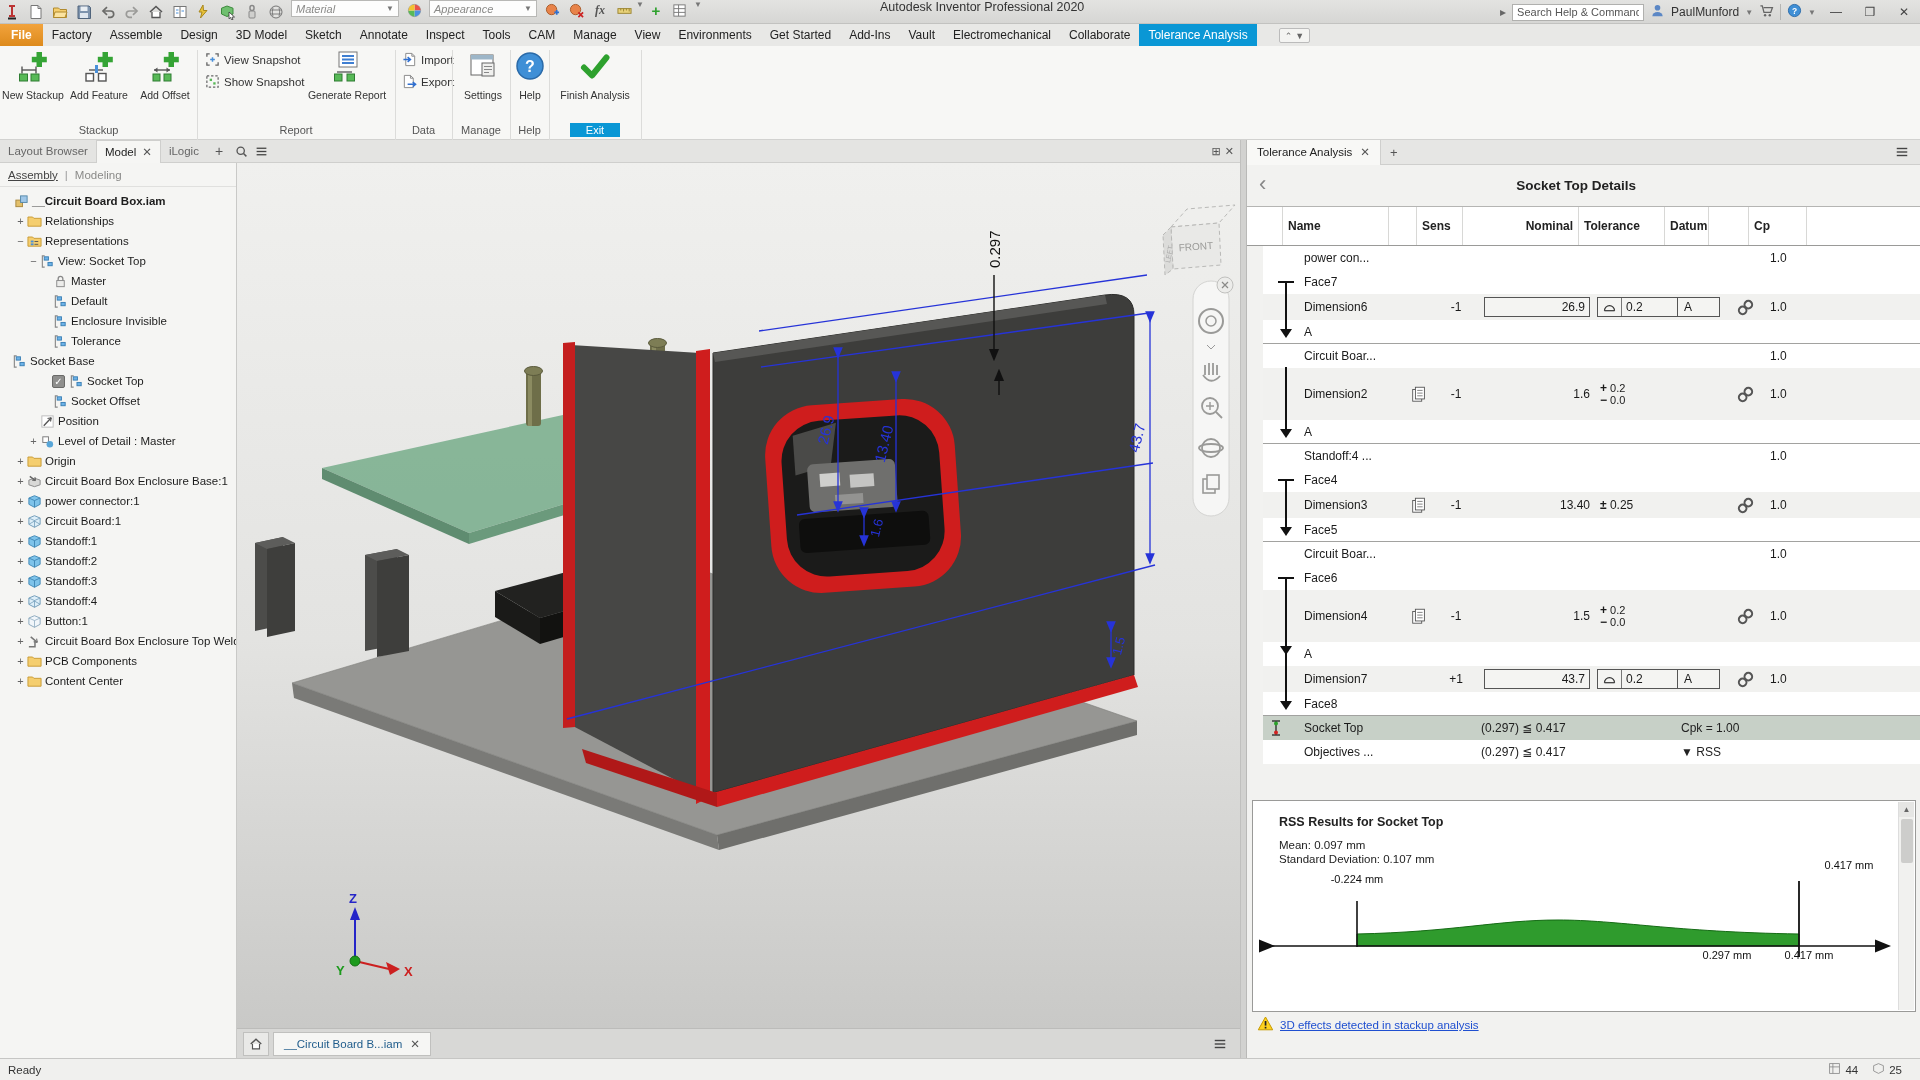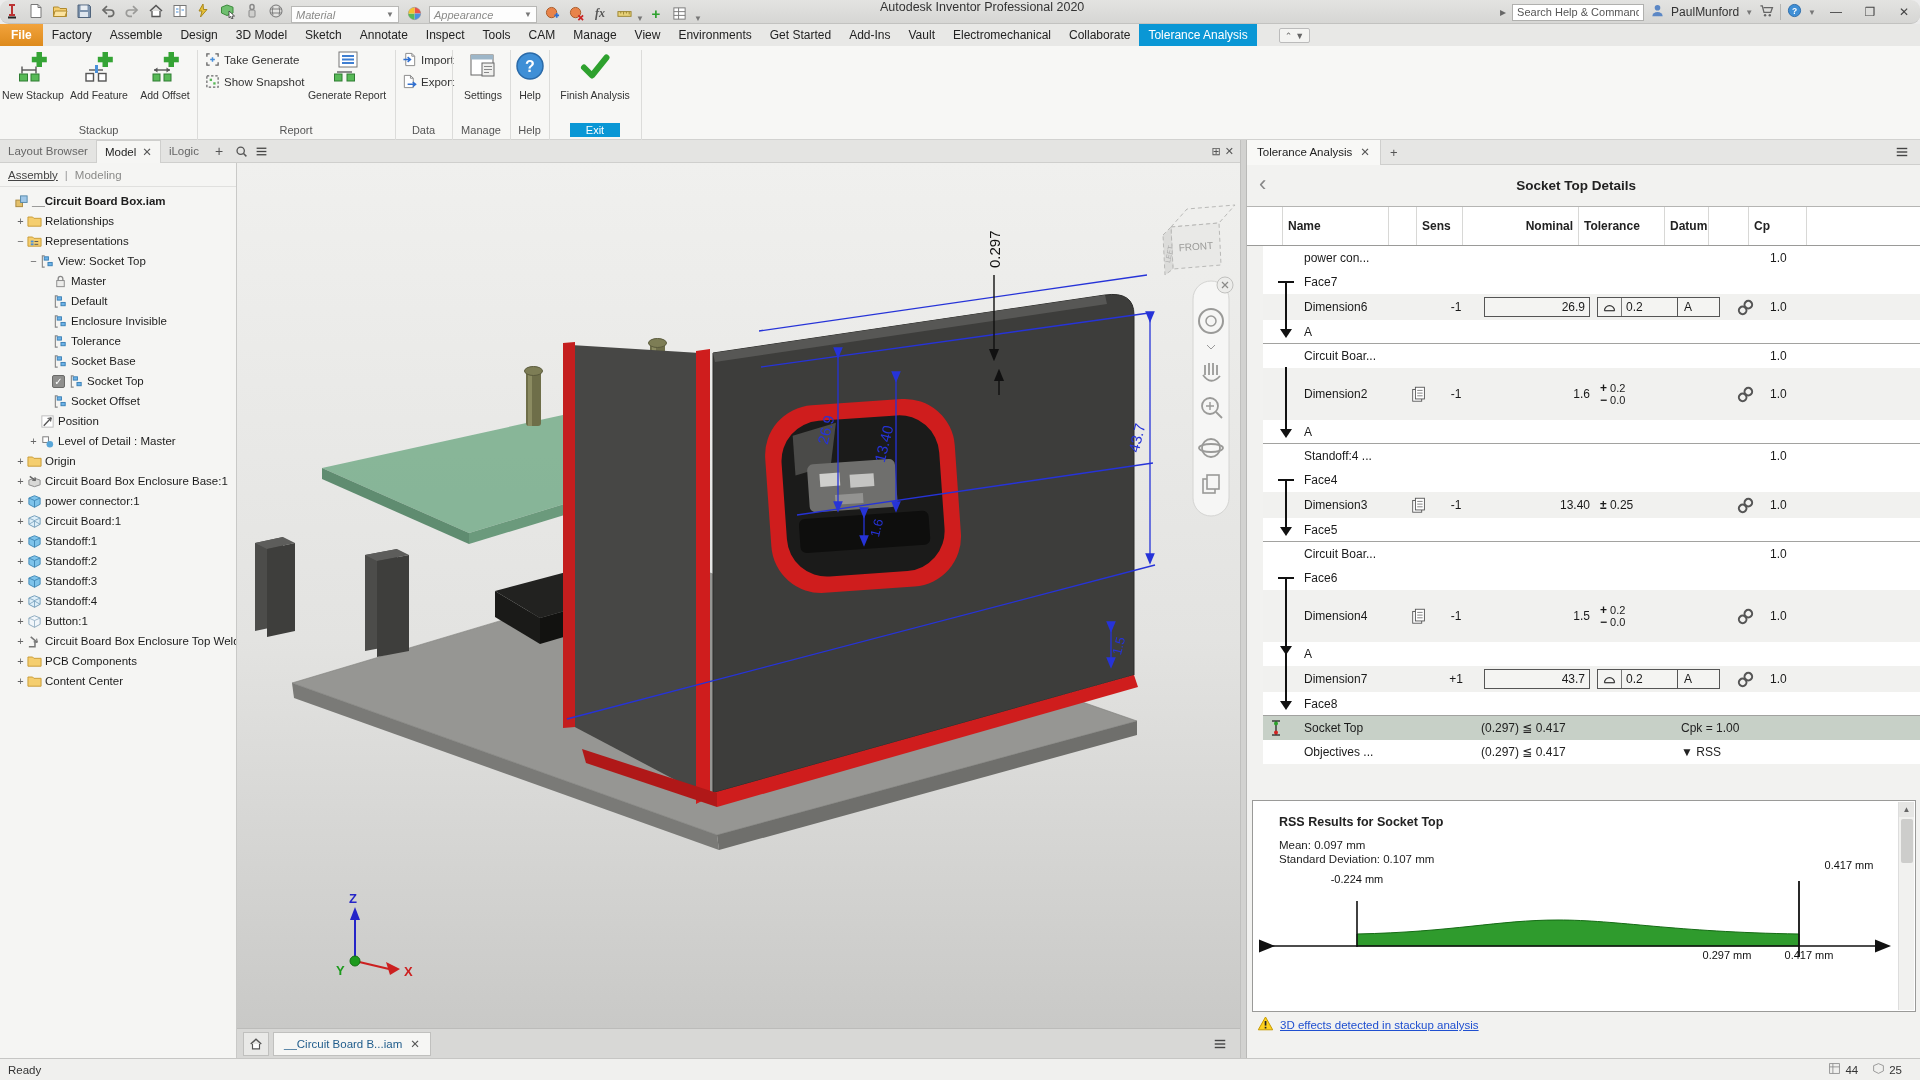--- a/index.html
+++ b/index.html
@@ -2,21 +2,21 @@
 <html><head>
 <meta charset="utf-8">
 <style>
   * { margin:0; padding:0; box-sizing:border-box; }
   html,body { width:1920px; height:1080px; overflow:hidden; font-family:"Liberation Sans",sans-serif; }
   #app { position:relative; width:1920px; height:1080px; background:#ececec; font-size:12px; color:#222; }
 
   
   #titlebar { position:absolute; left:0; top:0; width:1920px; height:24px;
     background:linear-gradient(#e3e3e1,#d6d6d4); border-bottom:1px solid #c2c2c0;
-    display:flex; align-items:flex-end;border-radius:9px; }
+    display:flex; align-items:flex-start; }
   .qat { display:flex; align-items:center; height:24px; }
   .qat-btn { width:24px; height:20px; display:flex; align-items:center; justify-content:center; }
   .qat-btn svg { width:16px; height:16px; }
   .combo { display:flex; align-items:center; background:#fdfdfd; border:1px solid #b8b8b6;
     height:17px; width:108px; margin:0 3px; padding:0 4px; color:#8a8a88; font-style:italic; font-size:11px; }
   .combo .carr { margin-left:auto; color:#777; font-size:8px; font-style:normal; }
   #tb-center { position:absolute; left:880px; top:0; height:24px; display:flex; gap:16px; align-items:center;flex-direction:column; }
   #tb-center span { font-size:12.5px; color:#333; white-space:nowrap; }
   #tb-right { position:absolute; right:0; top:0; height:24px; display:flex; align-items:center; gap:6px; padding-right:2px; }
   #search-box { width:132px; height:17px; border:1px solid #b0b0ae; background:#fff; font-size:11px; padding:0 4px; color:#444; }
@@ -391,21 +391,21 @@
             <rect x="14.8" y="6.8" width="15" height="5.5" fill="#35a435"></rect>
           </svg></span>
       <span class="lbl">Add Offset</span>
     </div>
 
     <div class="smallbtn" style="left:205px;top:4px;">
       <span id="ico-takesnap"><svg viewBox="0 0 16 16">
             <path d="M2 5 V2 H5 M11 2 H14 V5 M14 11 V14 H11 M5 14 H2 V11" fill="none" stroke="#666" stroke-width="1.4"></path>
             <path d="M5.5 8 H10.5 M8 5.5 V10.5" stroke="#4a90d9" stroke-width="1.6"></path>
           </svg></span>
-      <span>Take Generate</span>
+      <span>View Snapshot</span>
     </div>
     <div class="smallbtn" style="left:205px;top:26px;">
       <span id="ico-showsnap"><svg viewBox="0 0 16 16">
             <rect x="2" y="2" width="12" height="12" fill="none" stroke="#666" stroke-width="1.3" stroke-dasharray="2.5,2"></rect>
             <rect x="5" y="5" width="2.5" height="2.5" fill="#58b957"></rect>
             <rect x="8.8" y="8.8" width="2.5" height="2.5" fill="#58b957"></rect>
           </svg></span>
       <span>Show Snapshot</span>
     </div>
     <div class="bigbtn" style="left:303px;width:88px;">
@@ -603,21 +603,21 @@
           <span class="texp"></span>
           <span class="tico">
             <svg viewBox="0 0 16 16">
               <path d="M5 2 L2.5 2 L2.5 14 L5 14" fill="none" stroke="#888" stroke-width="1.2"></path>
               <rect x="4.5" y="3" width="4.5" height="3.5" fill="#6db3e8" stroke="#3a7fb5"></rect>
               <rect x="8.5" y="9" width="4.5" height="3.5" fill="#6db3e8" stroke="#3a7fb5"></rect>
             </svg>
           </span>
           <span class="tlabel">Tolerance</span>
         </div>
-        <div class="titem" style="padding-left: 41px;">
+        <div class="titem" style="">
           <span class="texp"></span>
           <span class="tico">
             <svg viewBox="0 0 16 16">
               <path d="M5 2 L2.5 2 L2.5 14 L5 14" fill="none" stroke="#888" stroke-width="1.2"></path>
               <rect x="4.5" y="3" width="4.5" height="3.5" fill="#6db3e8" stroke="#3a7fb5"></rect>
               <rect x="8.5" y="9" width="4.5" height="3.5" fill="#6db3e8" stroke="#3a7fb5"></rect>
             </svg>
           </span>
           <span class="tlabel">Socket Base</span>
         </div>

